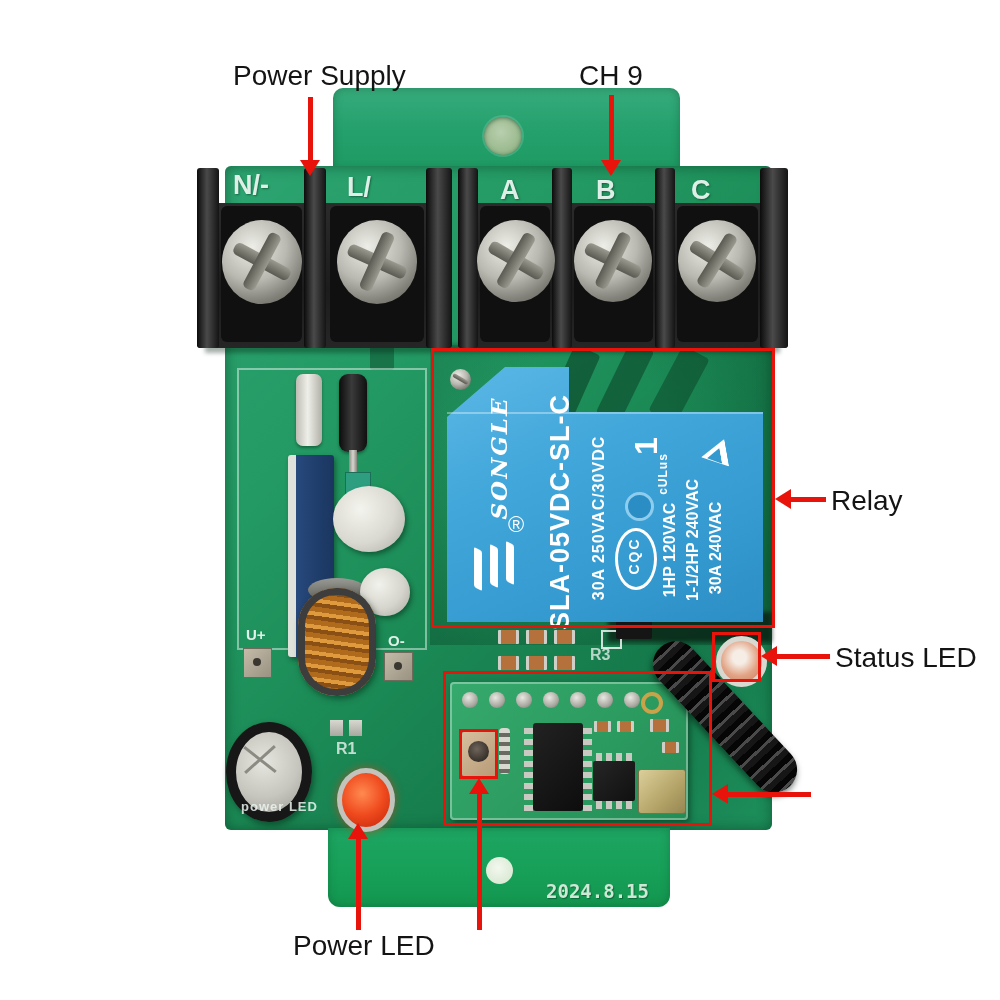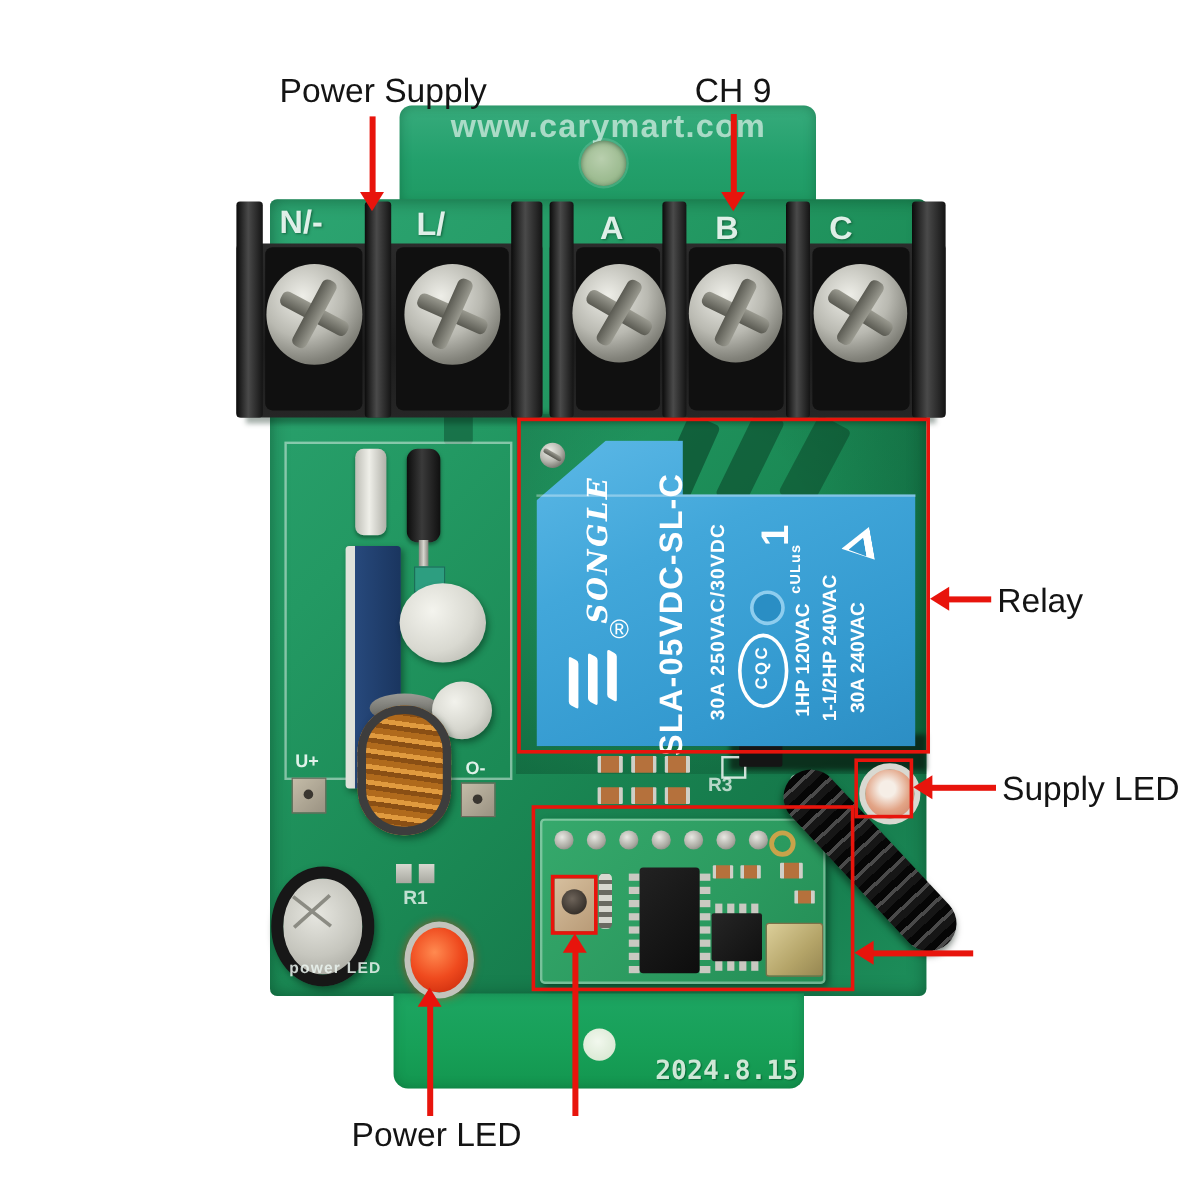--- a/index.html
+++ b/index.html
@@ -33,22 +33,20 @@
   .pin{position:absolute;background:#c9c9c1;z-index:13;}
   .joint{position:absolute;border-radius:50%;background:radial-gradient(circle at 40% 35%,#e8e8e2,#a9a9a1 60%,#6e6e66);z-index:13;}
 </style>
 </head>
 <body>
 
 <div id="scene">
 
   <div class="abs" style="left:333px;top:88px;width:347px;height:82px;border-radius:10px 10px 0 0;
               background:linear-gradient(180deg,#37ab7c,#23a06c 55%,#1f9a63);box-shadow:inset 0 0 10px rgba(0,60,30,.35);z-index:5;"></div>
-  <div class="abs" style="left:336px;top:90px;width:342px;text-align:center;font-size:27px;font-weight:bold;letter-spacing:1px;
-              color:rgba(236,248,242,.65);z-index:6;">www.carymart.com</div>
   <div class="abs" style="left:484px;top:117px;width:38px;height:38px;border-radius:50%;z-index:6;
               background:radial-gradient(circle at 45% 40%,#b9cfae,#9cbb90 60%,#7da276);box-shadow:inset 0 1px 4px rgba(0,50,25,.5),0 0 0 2px rgba(255,255,255,.15);"></div>
 
   <div class="abs" style="left:225px;top:166px;width:547px;height:664px;border-radius:6px;
               background:linear-gradient(135deg,#2da572 0%,#239963 30%,#1b8a55 55%,#15784a 78%,#1d8f5b 100%);
               box-shadow:inset 0 0 14px rgba(0,45,22,.5);z-index:5;"></div>
 
   <div class="abs" style="left:430px;top:345px;width:342px;height:300px;z-index:6;
               background:radial-gradient(ellipse at 45% 35%,rgba(0,40,20,0) 35%,rgba(0,40,20,.30) 95%);"></div>
   <div class="abs" style="left:560px;top:347px;width:28px;height:68px;background:rgba(8,58,34,.55);transform:rotate(24deg);z-index:6;border-radius:4px;"></div>
@@ -199,21 +197,21 @@
   <div class="abs" style="left:461px;top:731px;width:35px;height:44px;background:linear-gradient(135deg,#d6bf9e,#b89a76);border:1px solid #8a7458;border-radius:3px;z-index:14;"></div>
   <div class="abs" style="left:468px;top:741px;width:21px;height:21px;border-radius:50%;background:radial-gradient(circle at 42% 38%,#6e645a,#38322c 70%);z-index:15;"></div>
 
   <div class="abs" style="left:630px;top:694px;width:190px;height:46px;border-radius:23px;transform:rotate(47deg);z-index:30;
               background:repeating-linear-gradient(90deg,#060606 0 6px,#4a4a4a 6px 9px,#161616 9px 15px);
               box-shadow:2px 3px 6px rgba(0,20,10,.55);"></div>
 
   <div class="abs" style="left:328px;top:828px;width:342px;height:79px;border-radius:0 0 12px 12px;
               background:linear-gradient(180deg,#1da562,#17a058 55%,#13964f);box-shadow:inset 0 0 10px rgba(0,60,30,.3);z-index:5;"></div>
   <div class="abs" style="left:486px;top:857px;width:27px;height:27px;border-radius:50%;background:radial-gradient(circle at 45% 40%,#f2f8ee,#dcead6 70%,#c2d6ba);z-index:6;"></div>
-  <div class="abs" style="left:546px;top:880px;font-family:'DejaVu Sans Mono',monospace;font-size:22px;font-weight:bold;
+  <div class="abs" style="left:546px;top:880px;font-family:'DejaVu Sans Mono',monospace;font-size:19px;font-weight:bold;
               color:#cfe8d6;text-shadow:1px 1px 1px rgba(0,60,30,.5);z-index:6;">2024.8.15</div>
 
   <div class="thive" style="left:197px;top:203px;width:255px;height:145px;"></div>
   <div class="tdiv" style="left:197px;top:168px;width:22px;height:180px;"></div>
   <div class="tdiv" style="left:304px;top:168px;width:22px;height:180px;"></div>
   <div class="tdiv" style="left:426px;top:168px;width:26px;height:180px;"></div>
   <div class="tcell" style="left:221px;top:206px;width:81px;height:136px;"></div>
   <div class="tcell" style="left:330px;top:206px;width:94px;height:136px;"></div>
   <div class="screw" style="left:222px;top:220px;width:80px;height:84px;"></div>
   <div class="scross" style="left:231px;top:255px;width:62px;height:13px;transform:rotate(28deg);"></div>
@@ -282,16 +280,16 @@
   </div>
 
   <div>
     <div class="shaft-v" style="left:477px;top:793px;height:137px;"></div>
     <div class="ah ah-up" style="left:469px;top:778px;"></div>
   </div>
 
   <div class="lbl" style="left:233px;top:60px;">Power Supply</div>
   <div class="lbl" style="left:579px;top:60px;">CH 9</div>
   <div class="lbl" style="left:831px;top:485px;">Relay</div>
-  <div class="lbl" style="left:835px;top:642px;">Supply LED</div>
+  <div class="lbl" style="left:835px;top:642px;">Status LED</div>
   <div class="lbl" style="left:293px;top:930px;">Power LED</div>
 
 </div>
 
 </body></html>

